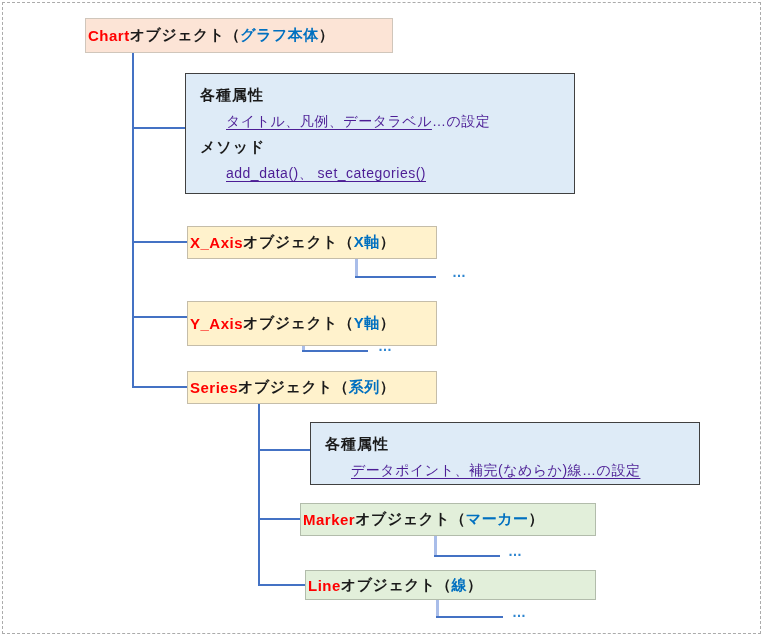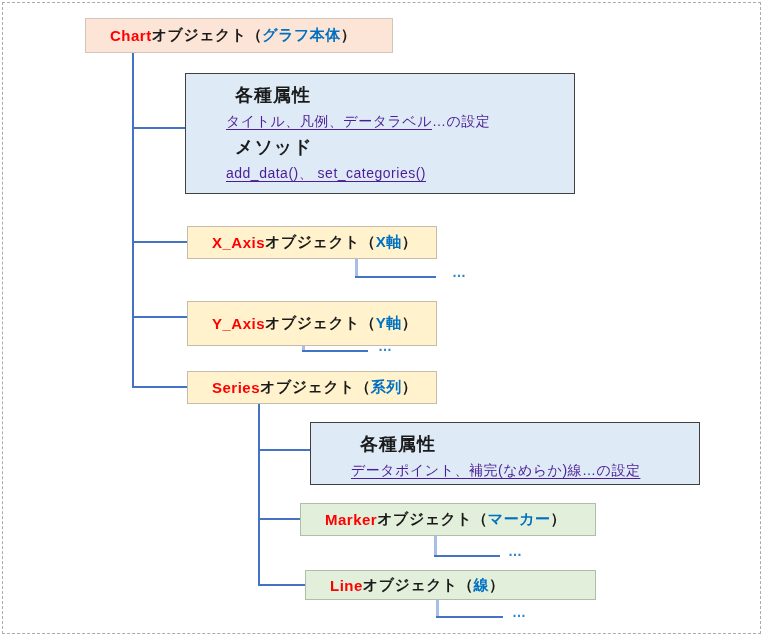--- a/index.html
+++ b/index.html
@@ -8,40 +8,40 @@
     position:relative;width:763px;height:636px;background:#ffffff;
     box-sizing:border-box;overflow:hidden;
   }
   #frame{
     position:absolute;left:2px;top:2px;width:757px;height:630px;
     border:1px dashed #ababab;pointer-events:none;
   }
   .node{
     position:absolute;box-sizing:border-box;display:flex;align-items:center;
     font-weight:bold;font-size:15px;letter-spacing:0.5px;color:#1a1a1a;
-    white-space:nowrap;padding-left:24px;
+    white-space:nowrap;padding-left:2px;
   }
   .node .en{color:#ff0000;}
   .node .jp{color:#1a1a1a;}
   .node .inner{color:#0070c0;}
   .chart-box{left:85px;top:18px;width:308px;height:35px;background:#fce4d6;border:1px solid #d0c6bb;}
   .axis-box{background:#fff2cc;border:1px solid #c5bda9;}
   .x-axis-box{left:187px;top:226px;width:250px;height:33px;}
   .y-axis-box{left:187px;top:301px;width:250px;height:45px;}
   .series-box{left:187px;top:371px;width:250px;height:33px;background:#fff2cc;border:1px solid #c5bda9;}
   .green-box{background:#e2efda;border:1px solid #b2bcab;}
   .marker-box{left:300px;top:503px;width:296px;height:33px;}
   .line-box{left:305px;top:570px;width:291px;height:30px;}
   .attr-box{
     position:absolute;box-sizing:border-box;background:#deebf7;border:1px solid #404040;
     font-size:14px;color:#262626;padding:8px 12px 6px 14px;
   }
   .attr-box-1{left:185px;top:73px;width:390px;height:121px;}
   .attr-box-2{left:310px;top:422px;width:390px;height:63px;}
-  .attr-heading{font-weight:bold;font-size:18px;color:#1a1a1a;letter-spacing:1px;line-height:26px;margin-left:35px;}
+  .attr-heading{font-weight:bold;font-size:15px;color:#1a1a1a;letter-spacing:1px;line-height:26px;}
   .attr-detail{margin-left:26px;color:#4c1d95;line-height:26px;letter-spacing:0.5px;}
   .u{text-decoration:underline;text-underline-offset:3px;}
   .vline,.hline{position:absolute;}
   .vline{width:2px;background:#4472c4;}
   .hline{height:2px;background:#4472c4;}
   .vline.light{width:3px;background:#a9bde9;}
   .dots{
     position:absolute;color:#2e86d0;font-weight:bold;font-size:14px;
     letter-spacing:2px;line-height:14px;
   }

